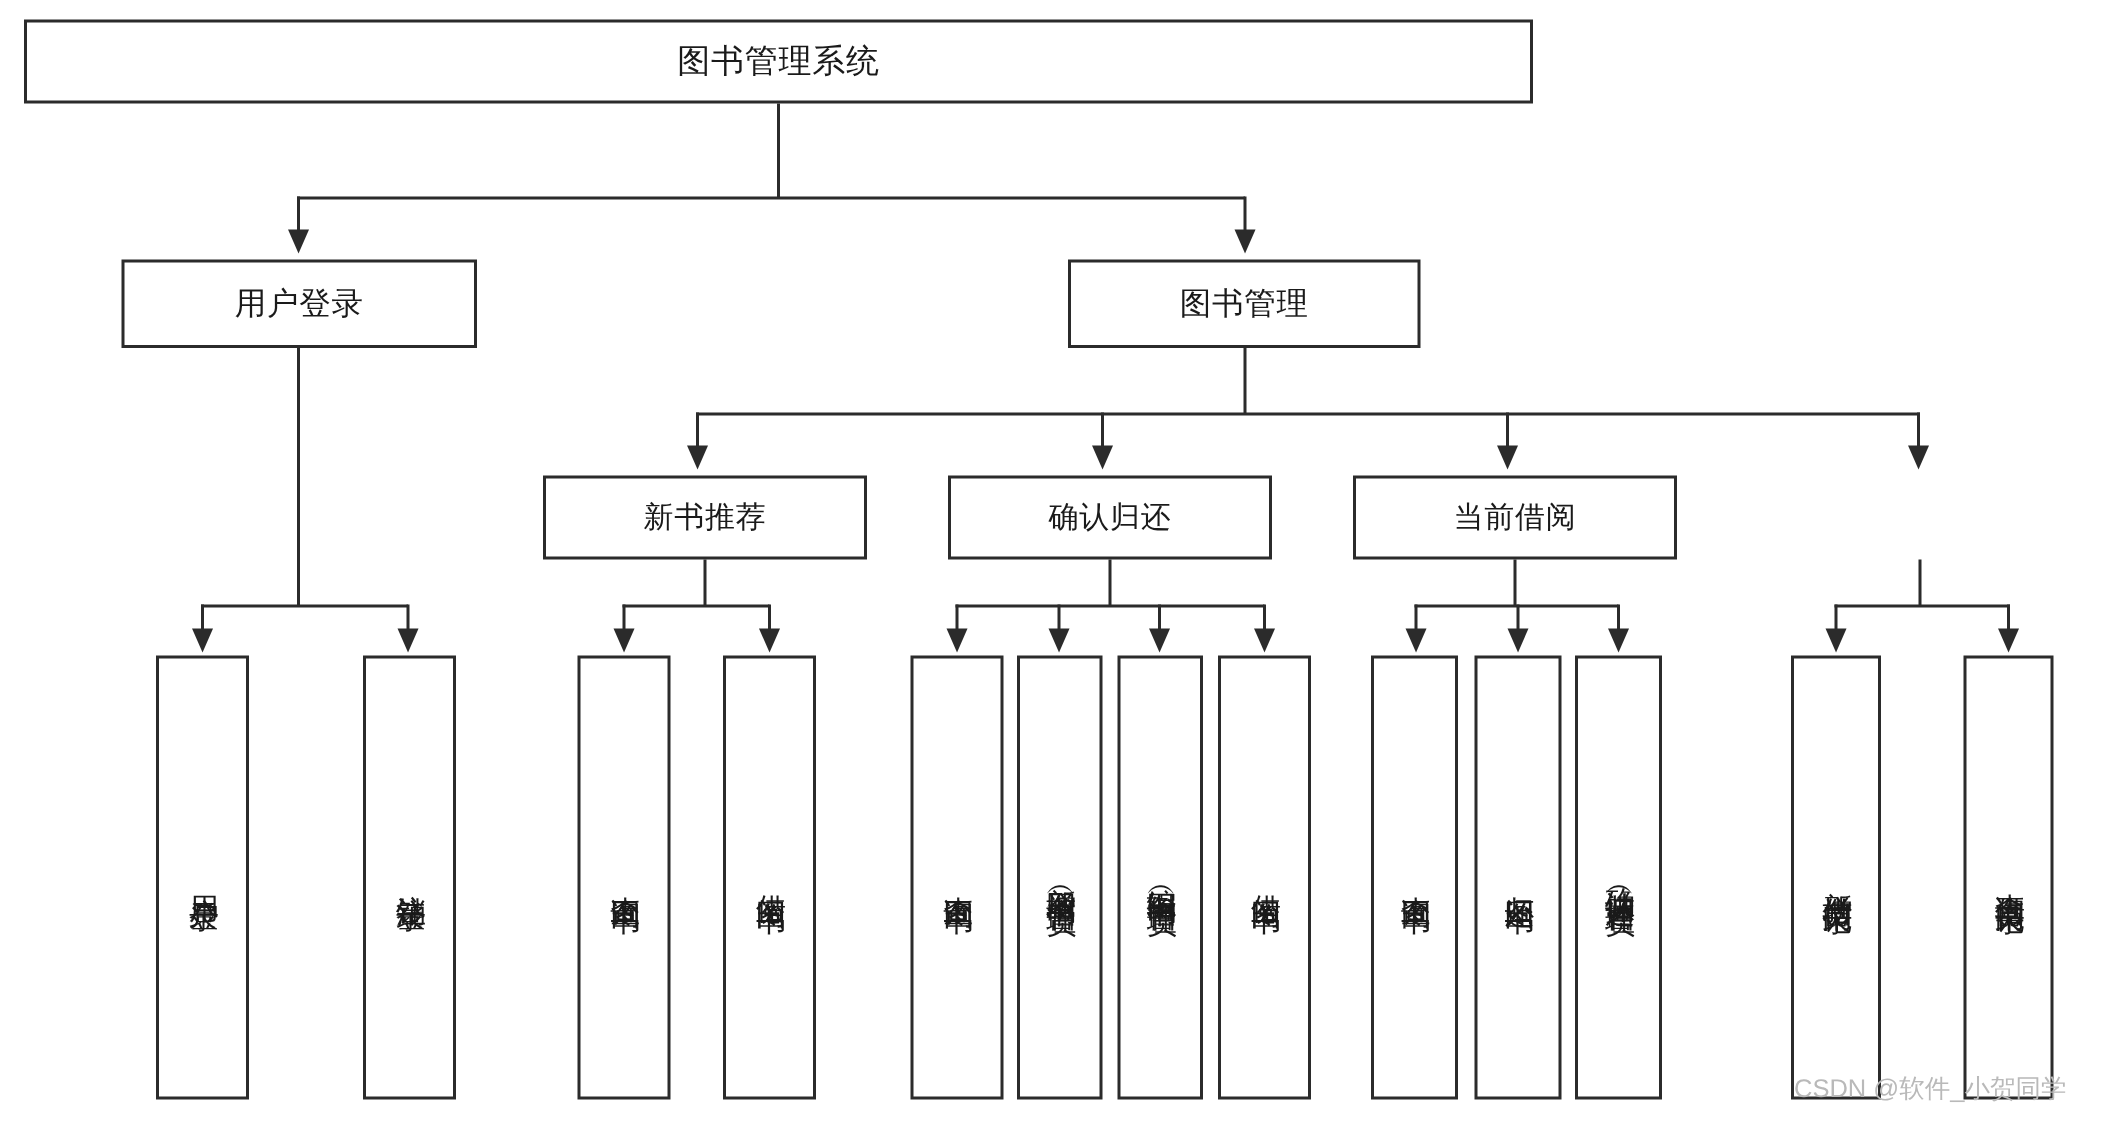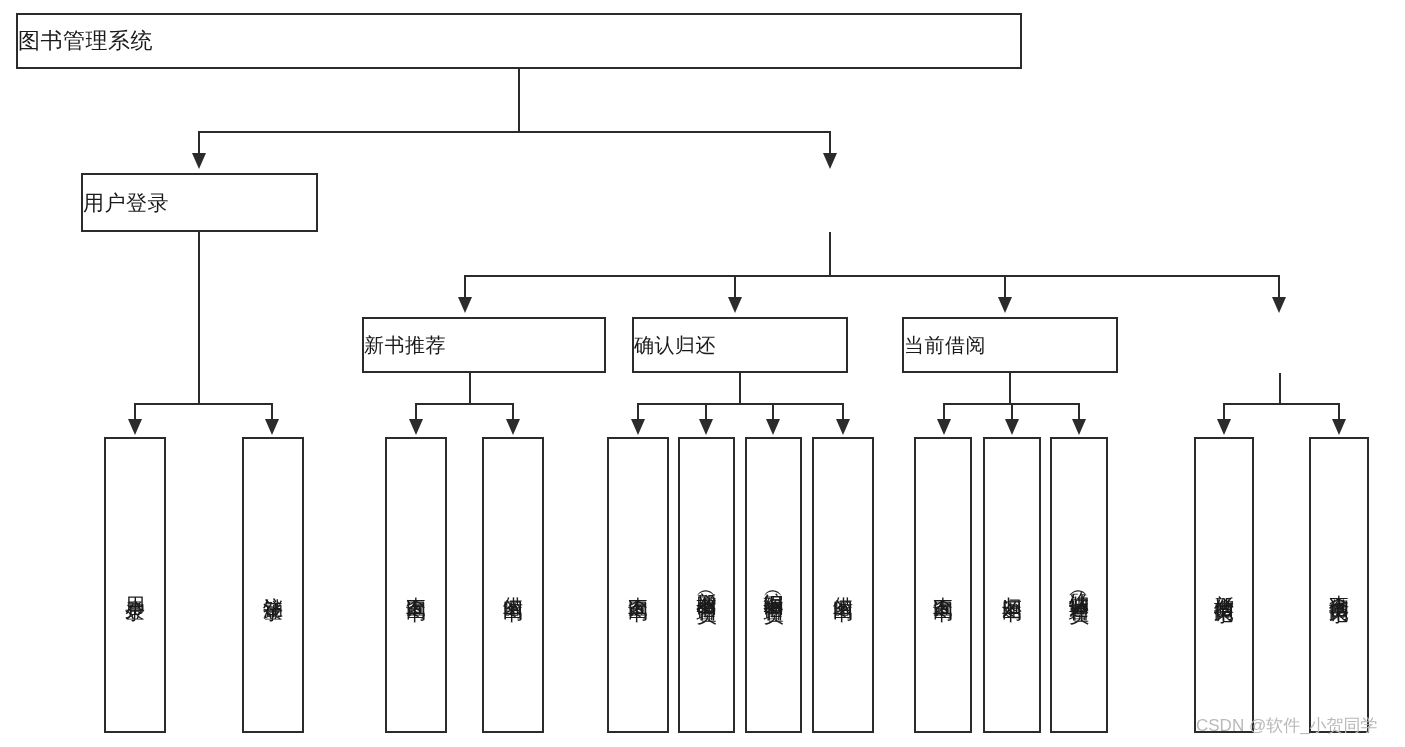--- a/index.html
+++ b/index.html
@@ -18,20 +18,21 @@
     overflow: hidden;
   }
   
   .node {
     position: absolute;
     box-sizing: border-box;
     background: #ffffff;
     border: 2px solid #2b2b2b;
     display: flex;
     align-items: center;
+    justify-content: center;
   }
   .node .label {
     color: #1a1a1a;
     font-size: 21px;
     line-height: 1.2;
     white-space: nowrap;
     letter-spacing: 0.5px;
   }
   .node.root .label { font-size: 22px; }
   .node.lvl2 .label { font-size: 21px; }
@@ -95,41 +96,44 @@
 
   <div class="vline" style="left:518px; top:69px; height:63px;"></div>
   <div class="hline" style="left:198px; top:131px; width:632px;"></div>
   <div class="vline" style="left:198px; top:131px; height:24px;"></div>
   <div class="vline" style="left:829px; top:131px; height:24px;"></div>
   <div class="arrow" style="left:192px; top:153px;"></div>
   <div class="arrow" style="left:823px; top:153px;"></div>
 
   <div class="node lvl2" id="node-lvl2-0" style="left: 81px; top: 173px; width: 237px; height: 59px;">
     <span class="label">用户登录</span>
+  </div>
+  <div class="node lvl2" id="node-lvl2-1" style="left: 712px; top: 173px; width: 235px; height: 59px;">
+    <span class="label">图书管理</span>
   </div>
 
   <div class="vline" style="left:198px; top:232px; height:172px;"></div>
   <div class="hline" style="left:134px; top:403px; width:138px;"></div>
   <div class="vline" style="left:134px; top:403px; height:18px;"></div>
   <div class="vline" style="left:271px; top:403px; height:18px;"></div>
   <div class="arrow" style="left:128px; top:419px;"></div>
   <div class="arrow" style="left:265px; top:419px;"></div>
 
   <div class="vline" style="left:829px; top:232px; height:44px;"></div>
   <div class="hline" style="left:464px; top:275px; width:816px;"></div>
   <div class="vline" style="left:464px; top:275px; height:24px;"></div>
   <div class="vline" style="left:734px; top:275px; height:24px;"></div>
   <div class="vline" style="left:1004px; top:275px; height:24px;"></div>
   <div class="vline" style="left:1278px; top:275px; height:24px;"></div>
   <div class="arrow" style="left:458px; top:297px;"></div>
   <div class="arrow" style="left:728px; top:297px;"></div>
   <div class="arrow" style="left:998px; top:297px;"></div>
   <div class="arrow" style="left:1272px; top:297px;"></div>
 
-  <div class="node lvl3" id="node-lvl3-0" style="left: 362px; top: 317px; width: 244px; height: 56px;">
+  <div class="node lvl3" id="node-lvl3-0" style="left: 362px; top: 317px; width: 216px; height: 56px;">
     <span class="label">新书推荐</span>
   </div>
   <div class="node lvl3" id="node-lvl3-1" style="left: 632px; top: 317px; width: 216px; height: 56px;">
     <span class="label">确认归还</span>
   </div>
   <div class="node lvl3" id="node-lvl3-2" style="left: 902px; top: 317px; width: 216px; height: 56px;">
     <span class="label">当前借阅</span>
   </div>
 
   <div class="vline" style="left:469px; top:373px; height:31px;"></div>

